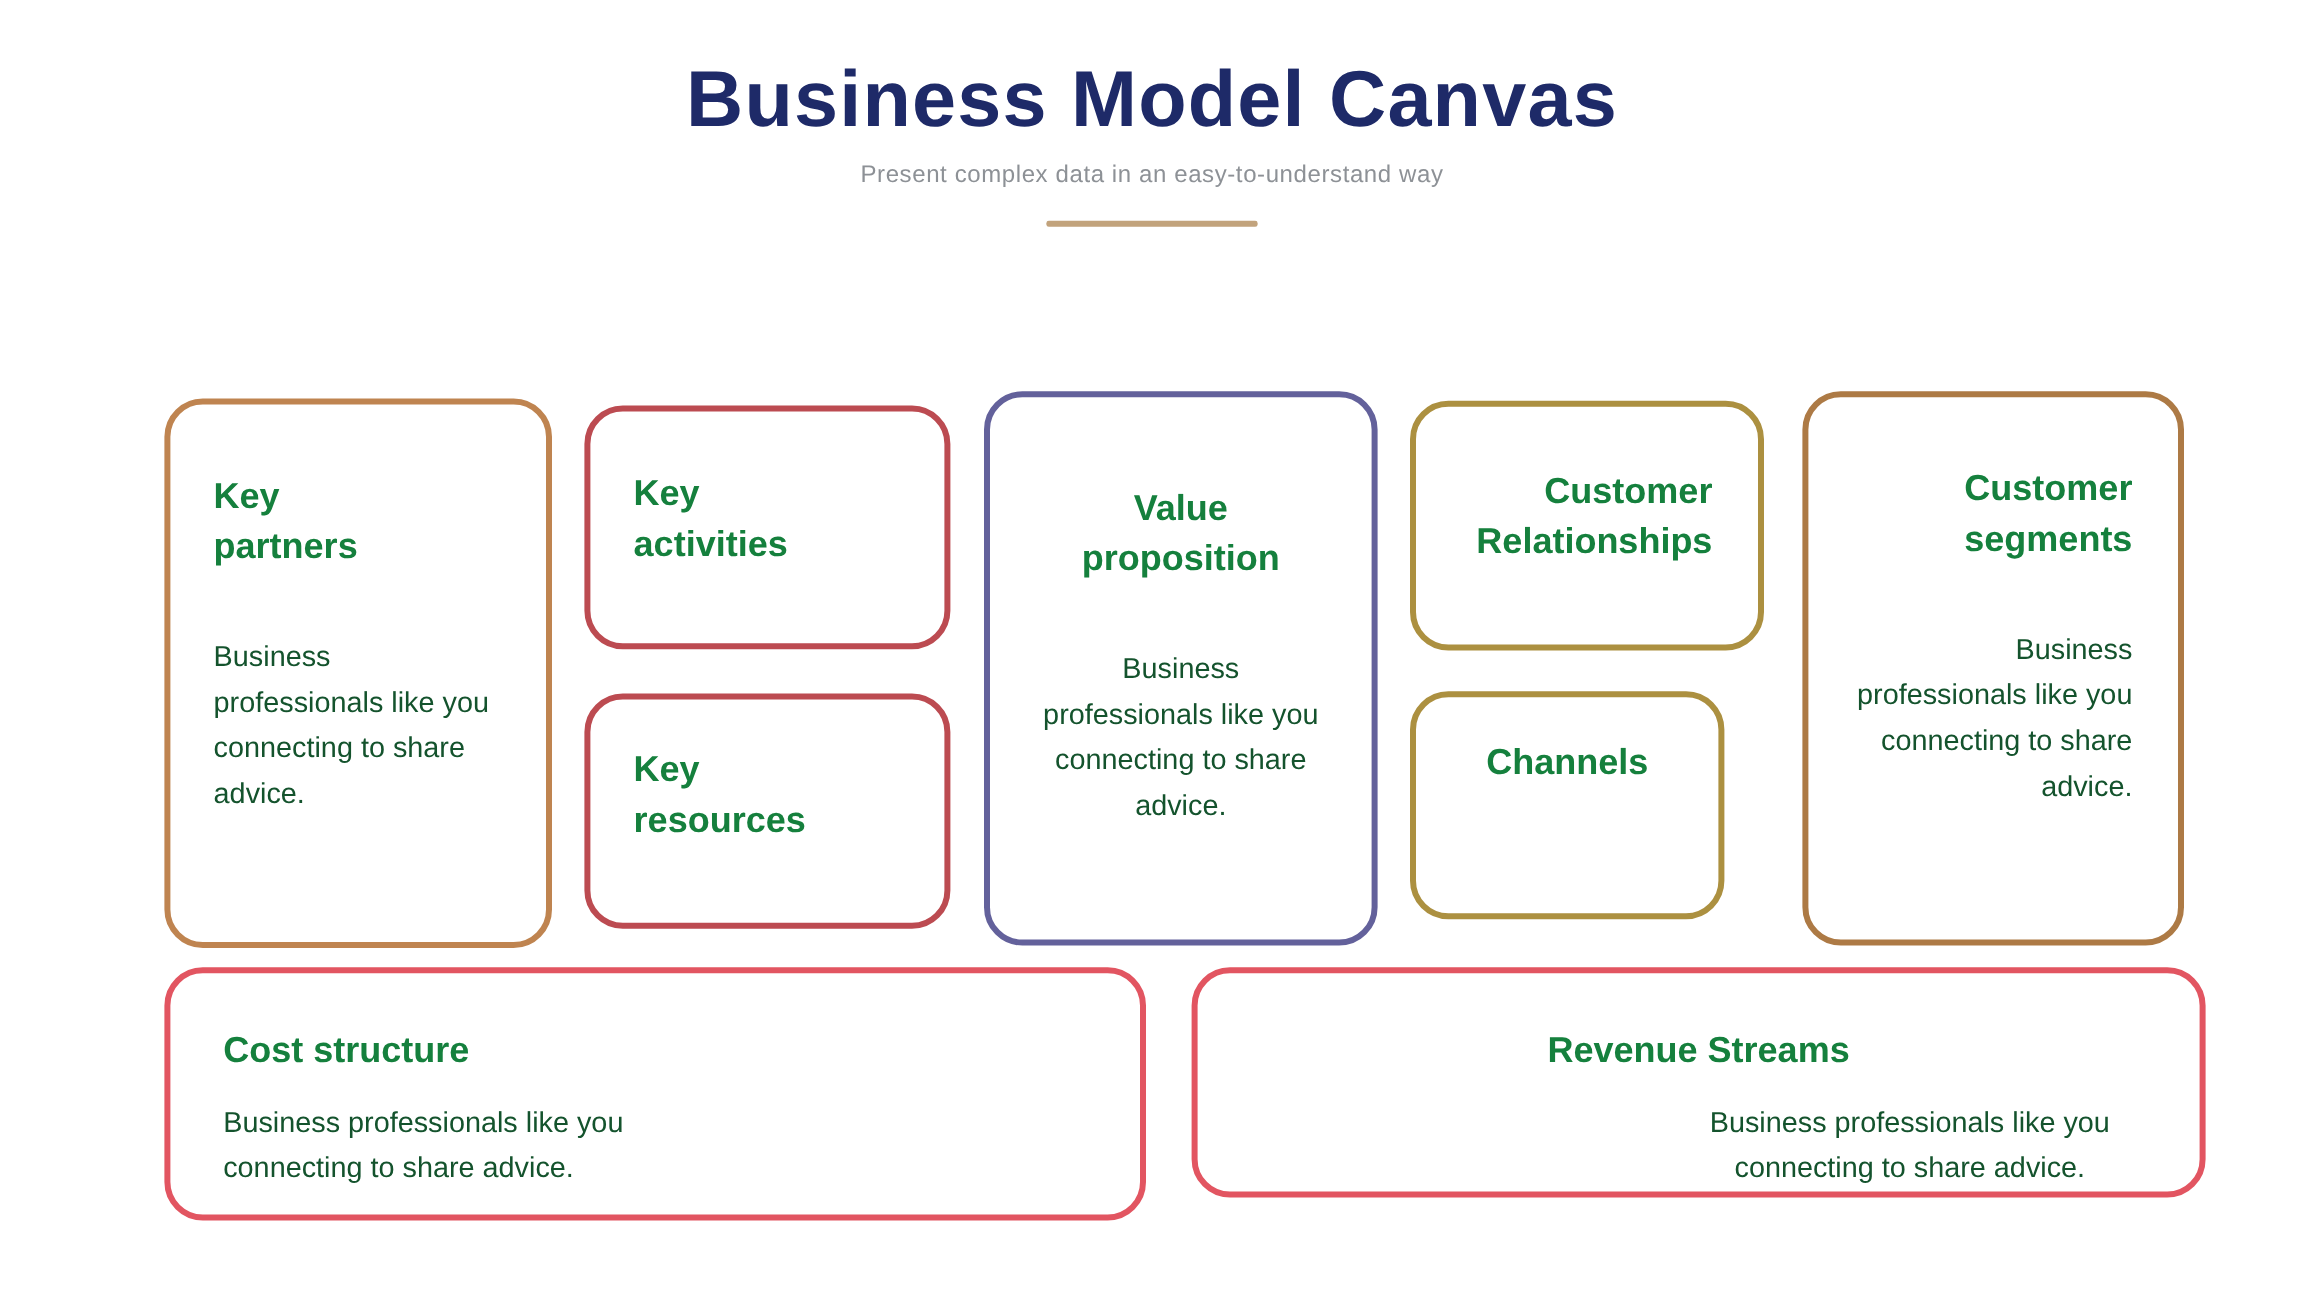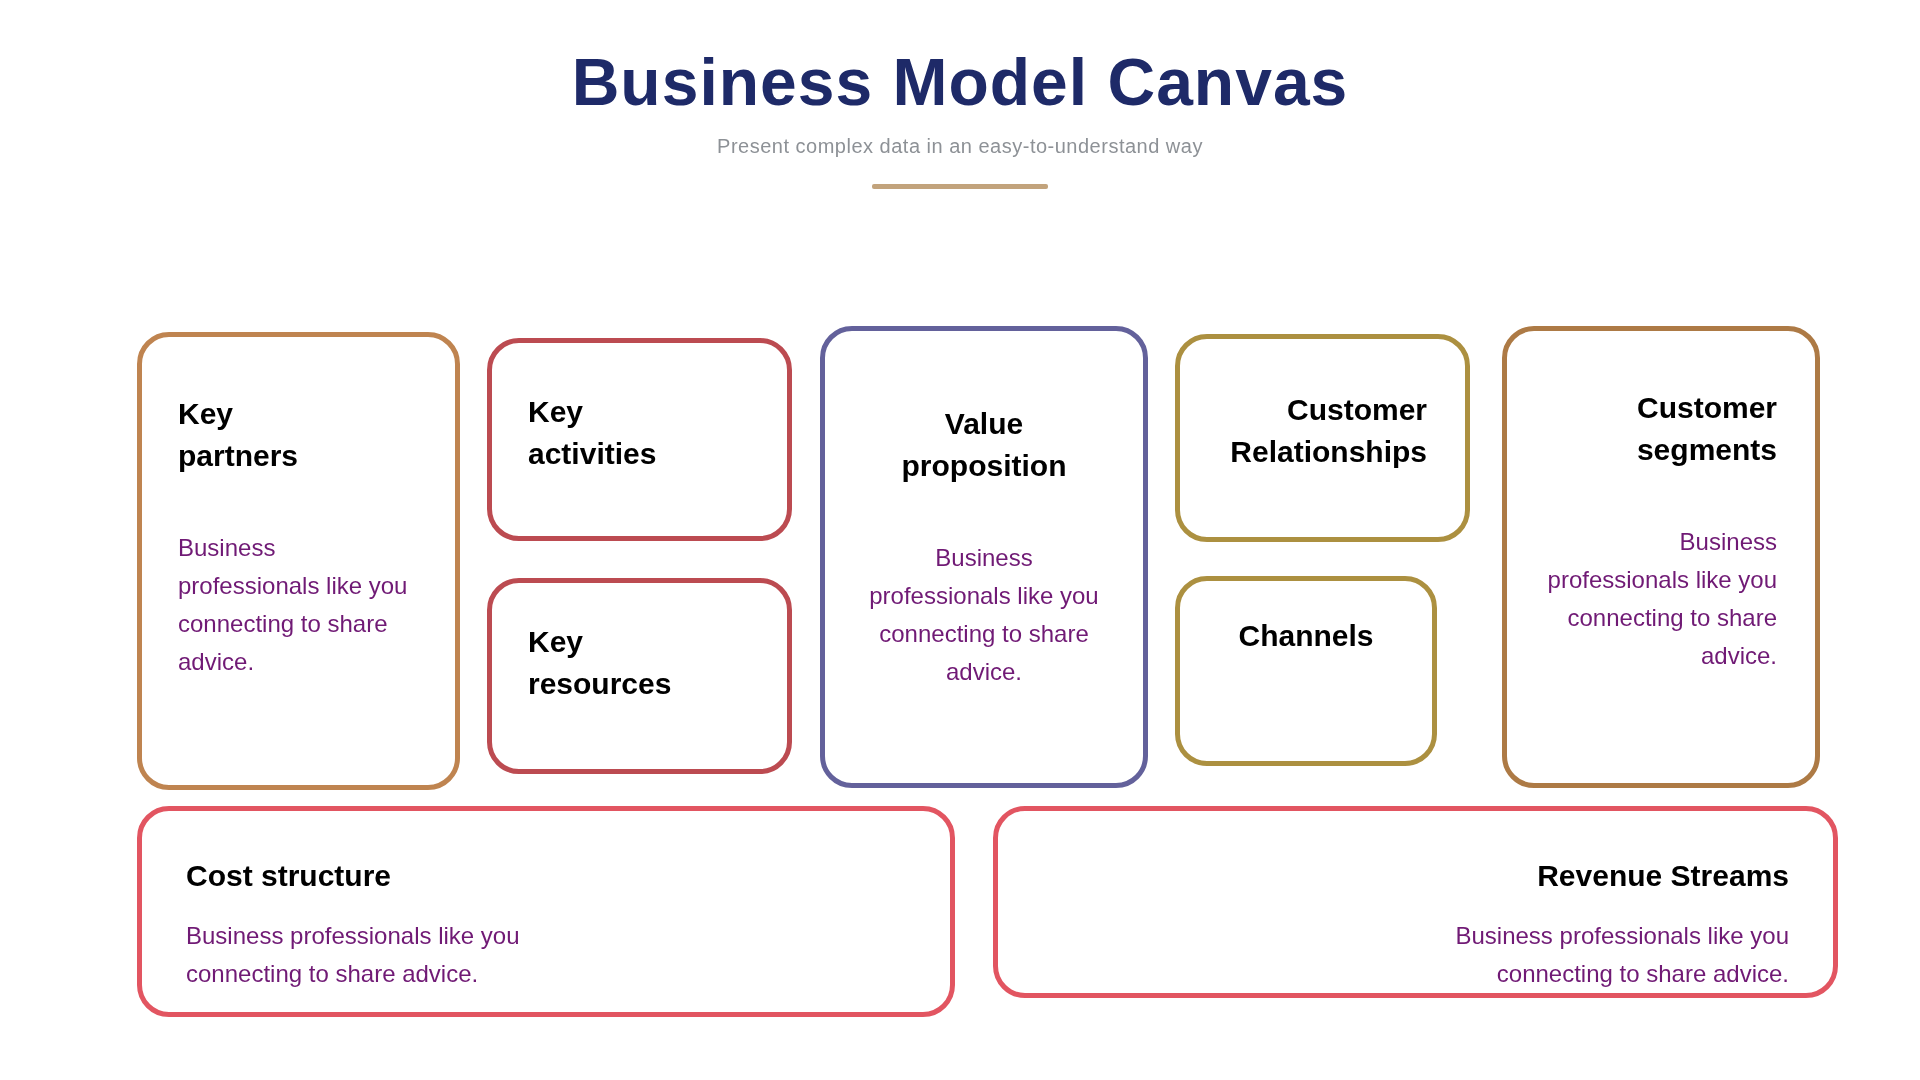--- a/index.html
+++ b/index.html
@@ -39,44 +39,44 @@
     position: absolute;
     box-sizing: border-box;
     background: #ffffff;
     border: 5px solid #999999;
     border-radius: 32px;
   }
   .box-title {
     margin: 0;
     font-size: 30px;
     font-weight: 700;
-    color: #000000;
+    color: #15803d;
     line-height: 1.4;
     white-space: pre-line;
   }
   .box-body {
     margin: 0;
     font-size: 24px;
-    color: #701a75;
+    color: #14532d;
     line-height: 1.58;
   }
   .key-partners           { left: 137px;  top: 332px; width: 323px; height: 458px; padding: 56px 36px; }
   .key-partners .box-body { margin-top: 52px; max-width: 232px; }
   .key-activities         { left: 487px;  top: 338px; width: 305px; height: 203px; padding: 48px 36px; }
   .key-resources          { left: 487px;  top: 578px; width: 305px; height: 196px; padding: 38px 36px; }
   .value-proposition      { left: 820px;  top: 326px; width: 328px; height: 462px; padding: 58px 30px; text-align: center; }
   .value-proposition .box-title { max-width: 220px; margin: 14px auto; }
   .value-proposition .box-body  { margin: 52px auto 0; max-width: 238px; }
   .customer-relationships { left: 1175px; top: 334px; width: 295px; height: 208px; padding: 50px 38px; text-align: right; }
   .channels               { left: 1175px; top: 576px; width: 262px; height: 190px; padding: 34px 30px; text-align: center; }
   .customer-segments      { left: 1502px; top: 326px; width: 318px; height: 462px; padding: 56px 38px; text-align: right; }
   .customer-segments .box-body { margin: 52px 0 0 auto; max-width: 230px; }
   .cost-structure         { left: 137px;  top: 806px; width: 818px; height: 211px; padding: 44px 44px; }
   .cost-structure .box-body    { margin-top: 20px; max-width: 395px; }
-  .revenue-streams        { left: 993px;  top: 806px; width: 845px; height: 192px; padding: 44px 44px; text-align: right; }
+  .revenue-streams        { left: 993px;  top: 806px; width: 845px; height: 192px; padding: 44px 44px; text-align: center; }
   .revenue-streams .box-body   { margin: 20px 0 0 auto; max-width: 395px; }
 </style>
 </head>
 <body>
 
 <div class="slide">
 
   <header class="slide-header">
     <h1 class="page-title">Business Model Canvas</h1>
     <p class="page-subtitle">Present complex data in an easy-to-understand way</p>

